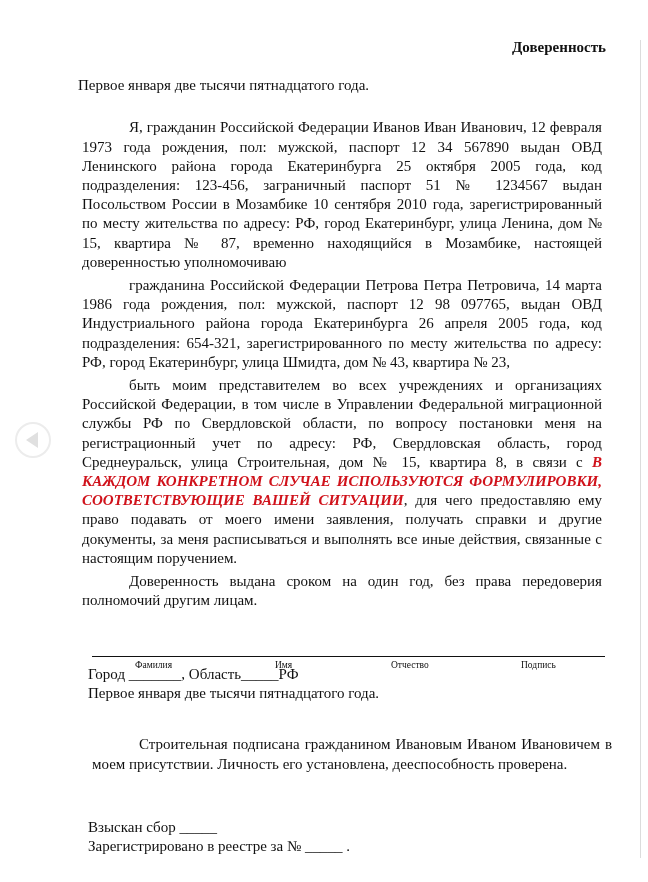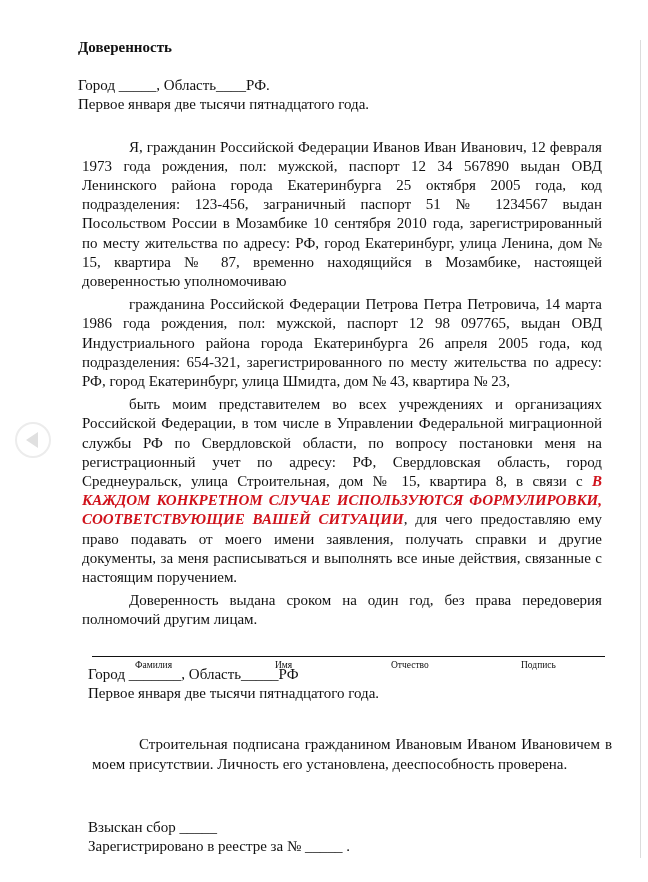--- a/index.html
+++ b/index.html
@@ -17,21 +17,21 @@
   }
   .page {
     position: absolute;
     left: 78px;
     top: 38px;
     width: 528px;
     font-size: 15px;
     line-height: 19.2px;
   }
   .title {
-    text-align: left;
+    text-align: right;
     font-weight: bold;
     font-size: 15px;
     margin: 0 0 19px 0;
   }
   .line { margin: 0; white-space: nowrap; }
   .para {
     text-align: justify;
     text-indent: 47px;
     margin: 4px;
     font-family: Liberation Serif, serif;
@@ -100,21 +100,20 @@
 <body>
 
 <div class="page-edge"></div>
 
 <div class="nav-prev">
   <span class="tri"></span>
 </div>
 
 <div class="page">
   <p class="title">Доверенность</p>
-  <p class="line">Город _____, Область____РФ.</p>
   <p class="line">Первое января две тысячи пятнадцатого года.</p>
   <div class="gap-20"></div>
   <p class="para">Я, гражданин Российской Федерации Иванов Иван Иванович, 12 февраля 1973 года рождения, пол: мужской, паспорт 12 34 567890 выдан ОВД Ленинского района города Екатеринбурга 25 октября 2005 года, код подразделения: 123-456, заграничный паспорт 51 № 1234567 выдан Посольством России в Мозамбике 10 сентября 2010 года, зарегистрированный по месту жительства по адресу: РФ, город Екатеринбург, улица Ленина, дом № 15, квартира № 87, временно находящийся в Мозамбике, настоящей доверенностью уполномочиваю</p>
   <p class="para">гражданина Российской Федерации Петрова Петра Петровича, 14 марта 1986 года рождения, пол: мужской, паспорт 12 98 097765, выдан ОВД Индустриального района города Екатеринбурга 26 апреля 2005 года, код подразделения: 654-321, зарегистрированного по месту жительства по адресу: РФ, город Екатеринбург, улица Шмидта, дом № 43, квартира № 23,</p>
   <p class="para"><span>быть моим представителем во всех учреждениях и организациях Российской Федерации, в том числе в Управлении Федеральной миграционной службы РФ по Свердловской области, по вопросу постановки меня на регистрационный учет по адресу: РФ, Свердловская область, город Среднеуральск, улица Строительная, дом № 15, квартира 8, в связи с </span><span class="red">В КАЖДОМ КОНКРЕТНОМ СЛУЧАЕ ИСПОЛЬЗУЮТСЯ ФОРМУЛИРОВКИ, СООТВЕТСТВУЮЩИЕ ВАШЕЙ СИТУАЦИИ</span><span>, для чего предоставляю ему право подавать от моего имени заявления, получать справки и другие документы, за меня расписываться и выполнять все иные действия, связанные с настоящим поручением.</span></p>
   <p class="para">Доверенность выдана сроком на один год, без права передоверия полномочий другим лицам.</p>
 </div>
 
 <div class="sig-block">
   <span class="sig-label" style="left:43px">Фамилия</span>

